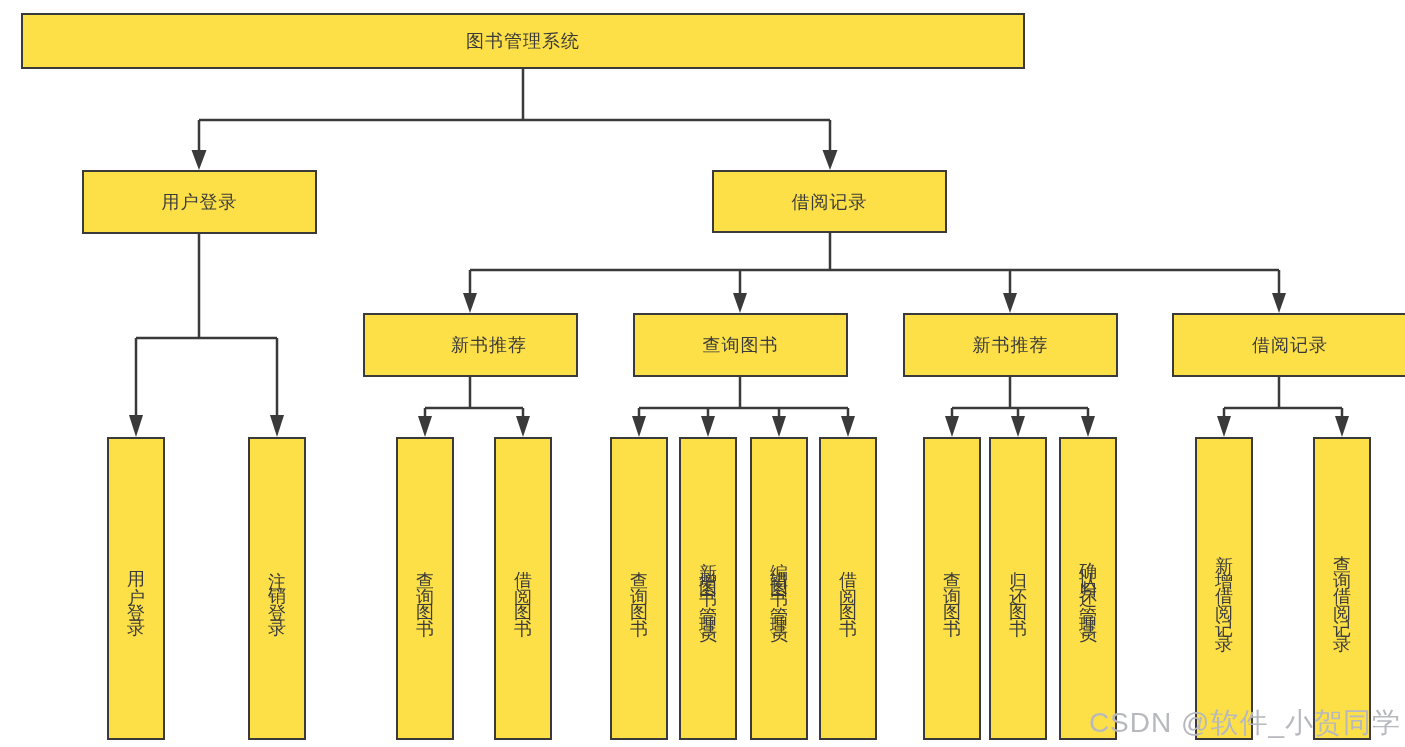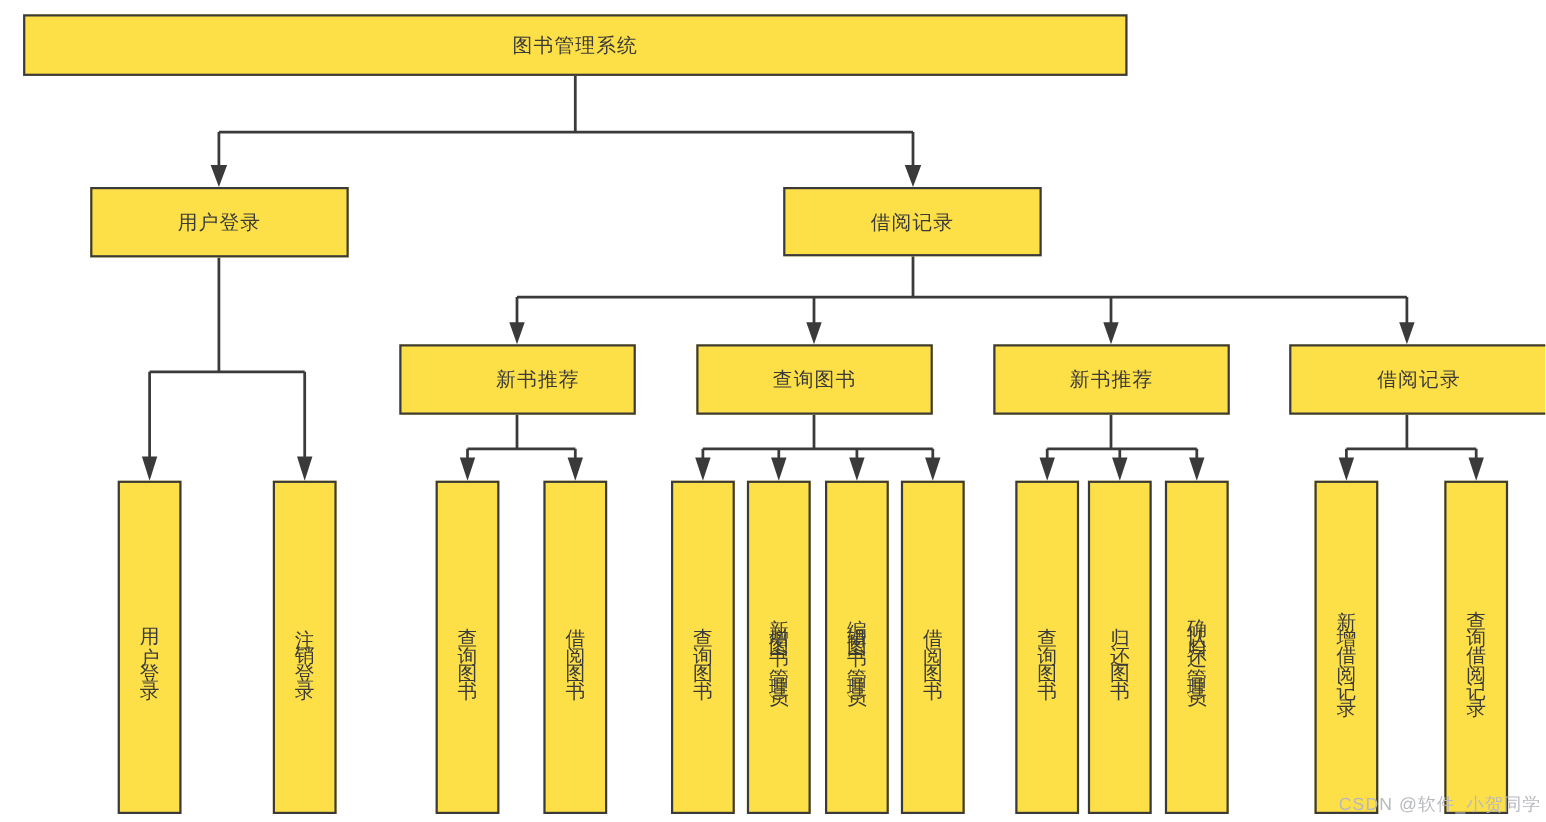--- a/index.html
+++ b/index.html
@@ -14,21 +14,21 @@
     background:#fde047;display:flex;align-items:center;justify-content:center;
     z-index:2;font-size:18px;letter-spacing:1px;white-space:nowrap;font-family:Liberation Serif, serif;
   }
   .vbox span{
     writing-mode:vertical-rl;text-orientation:mixed;
     letter-spacing:16px;line-height:1;font-size:18px;
   }
   .vbox.tight span{letter-spacing:9px;}
   .watermark{
     position:absolute;right:4px;bottom:5px;z-index:5;
-    font-size:16px;color:#b7b9be;letter-spacing:1px;pointer-events:none;
+    font-size:28px;color:#b7b9be;letter-spacing:1px;pointer-events:none;
   }
 </style>
 </head>
 <body>
 
 <div class="stage">
 
   <svg class="wires" viewBox="0 0 1405 747">
     <g stroke="#3a3a3a" stroke-width="2.5" fill="none">
       <path d="M523 69 V120 M199 120 H830 M199 120 V152 M830 120 V152"></path>

